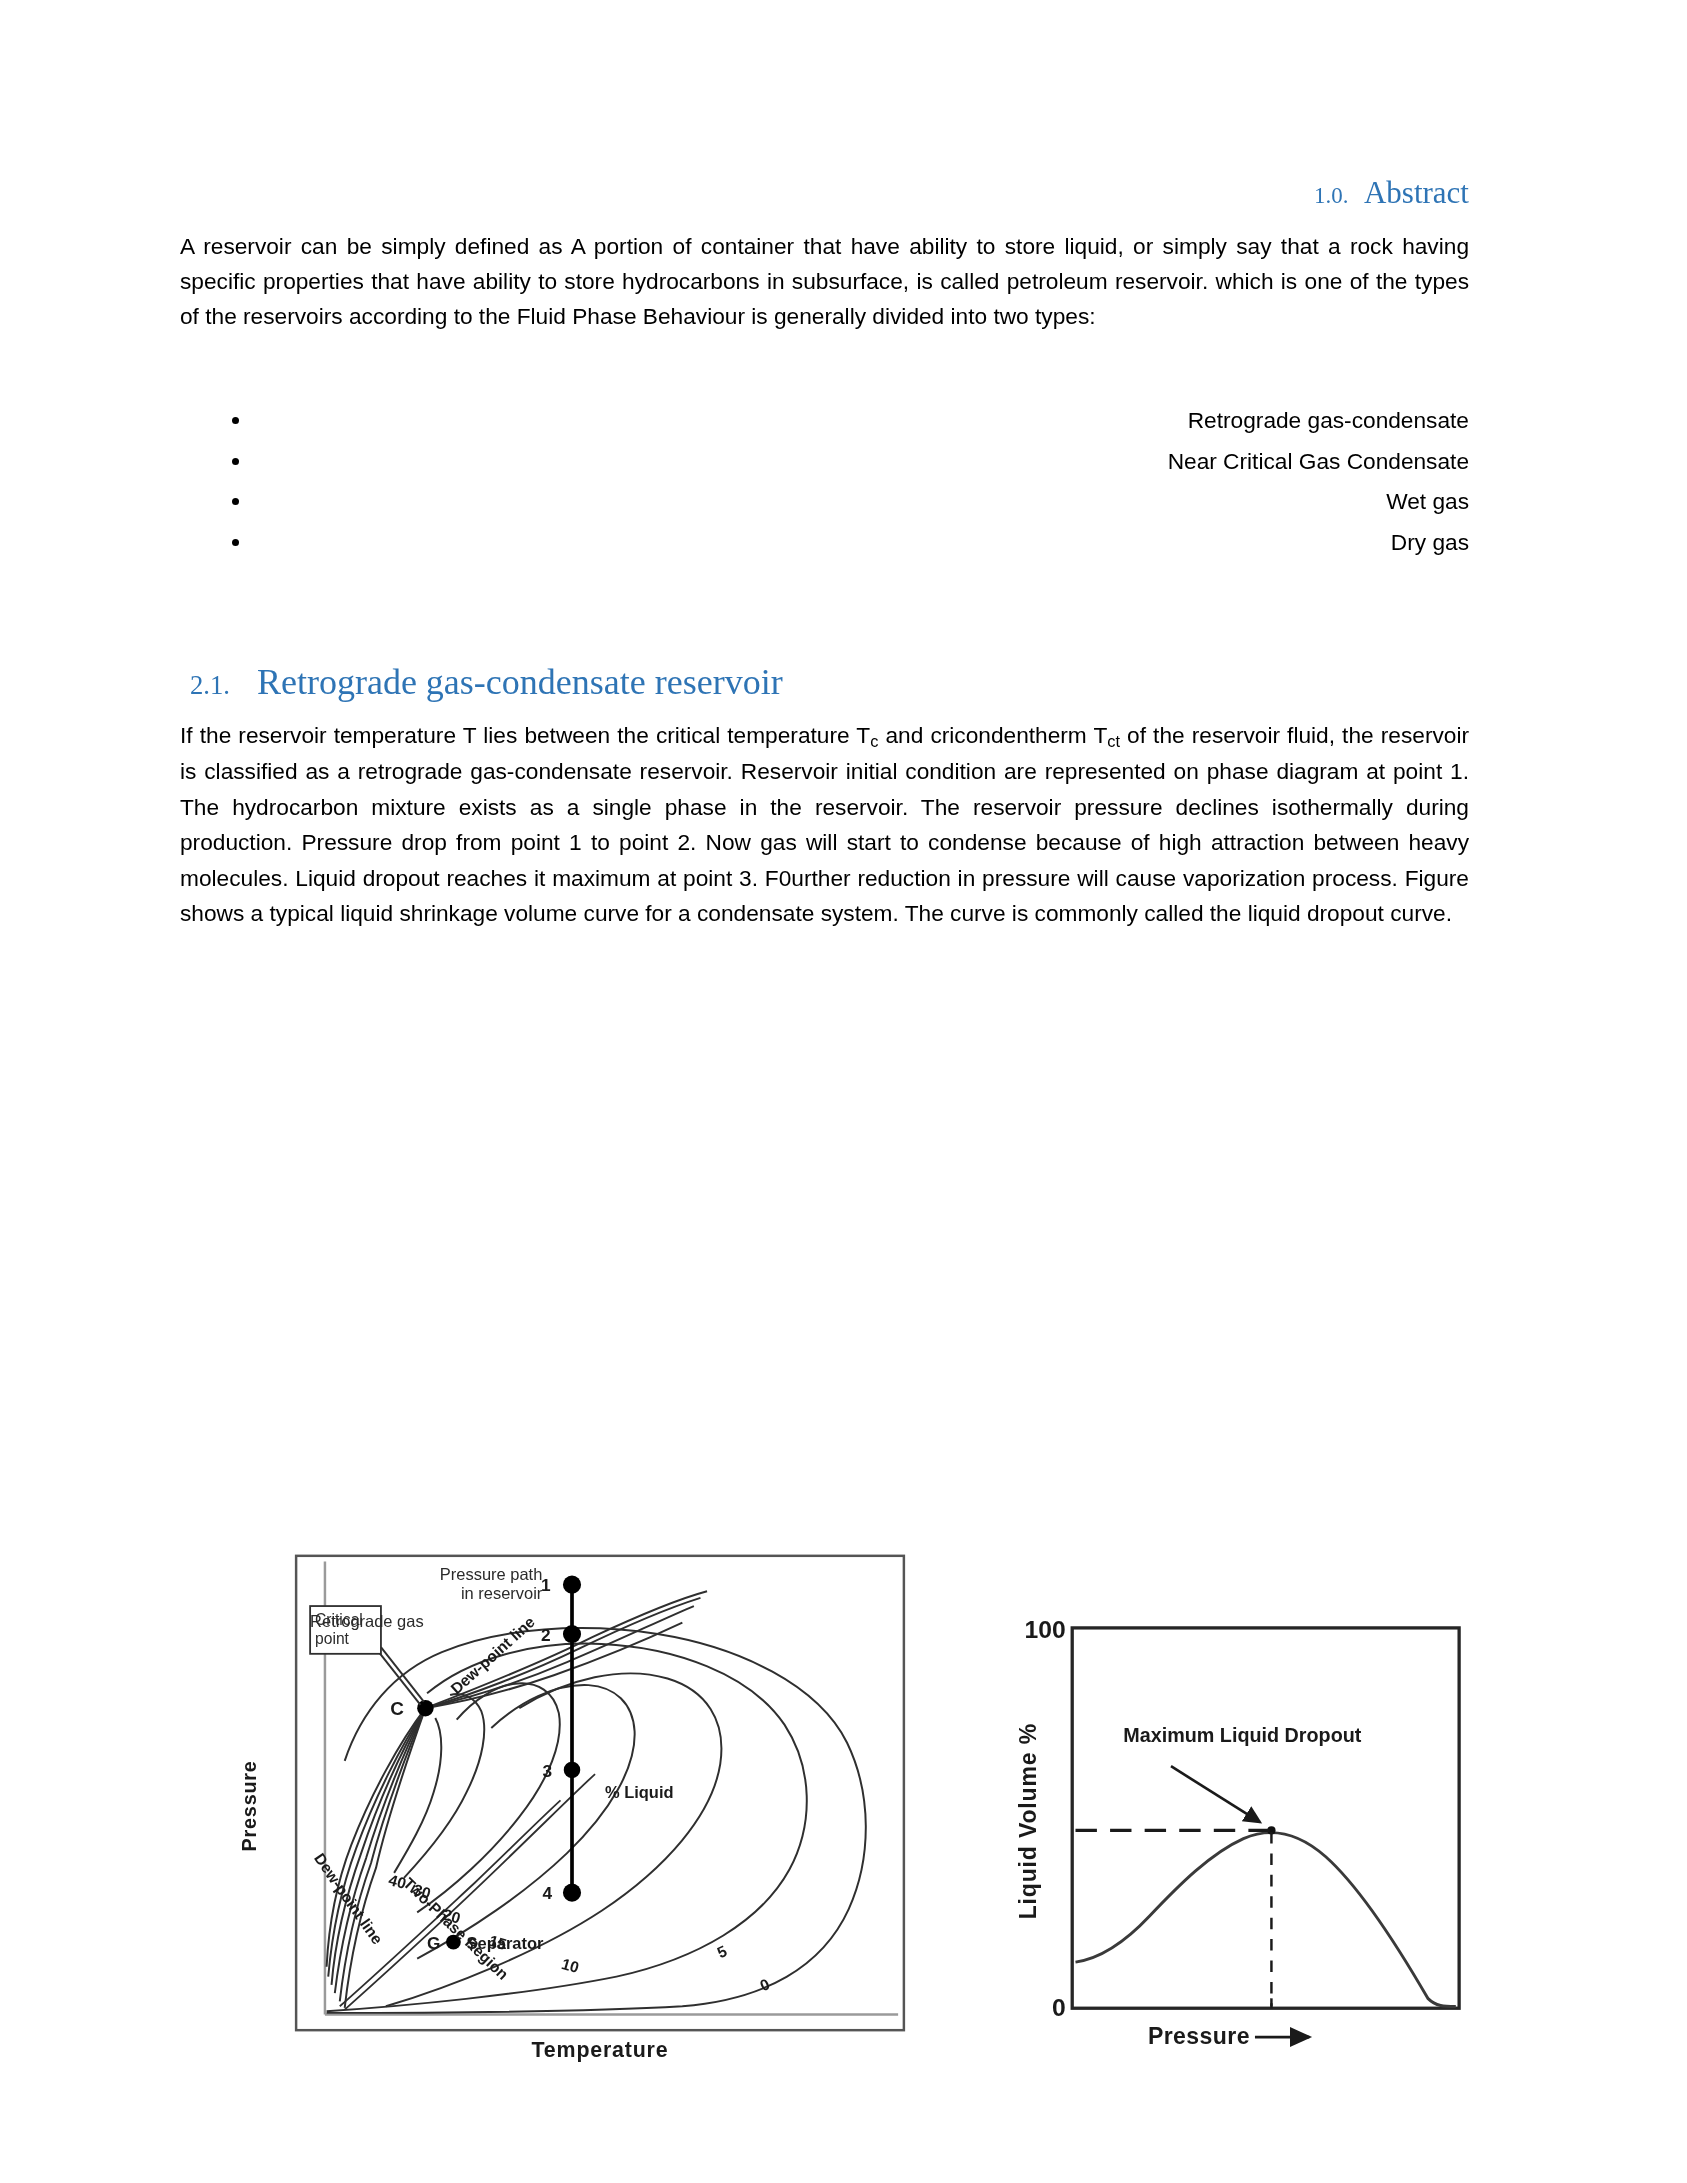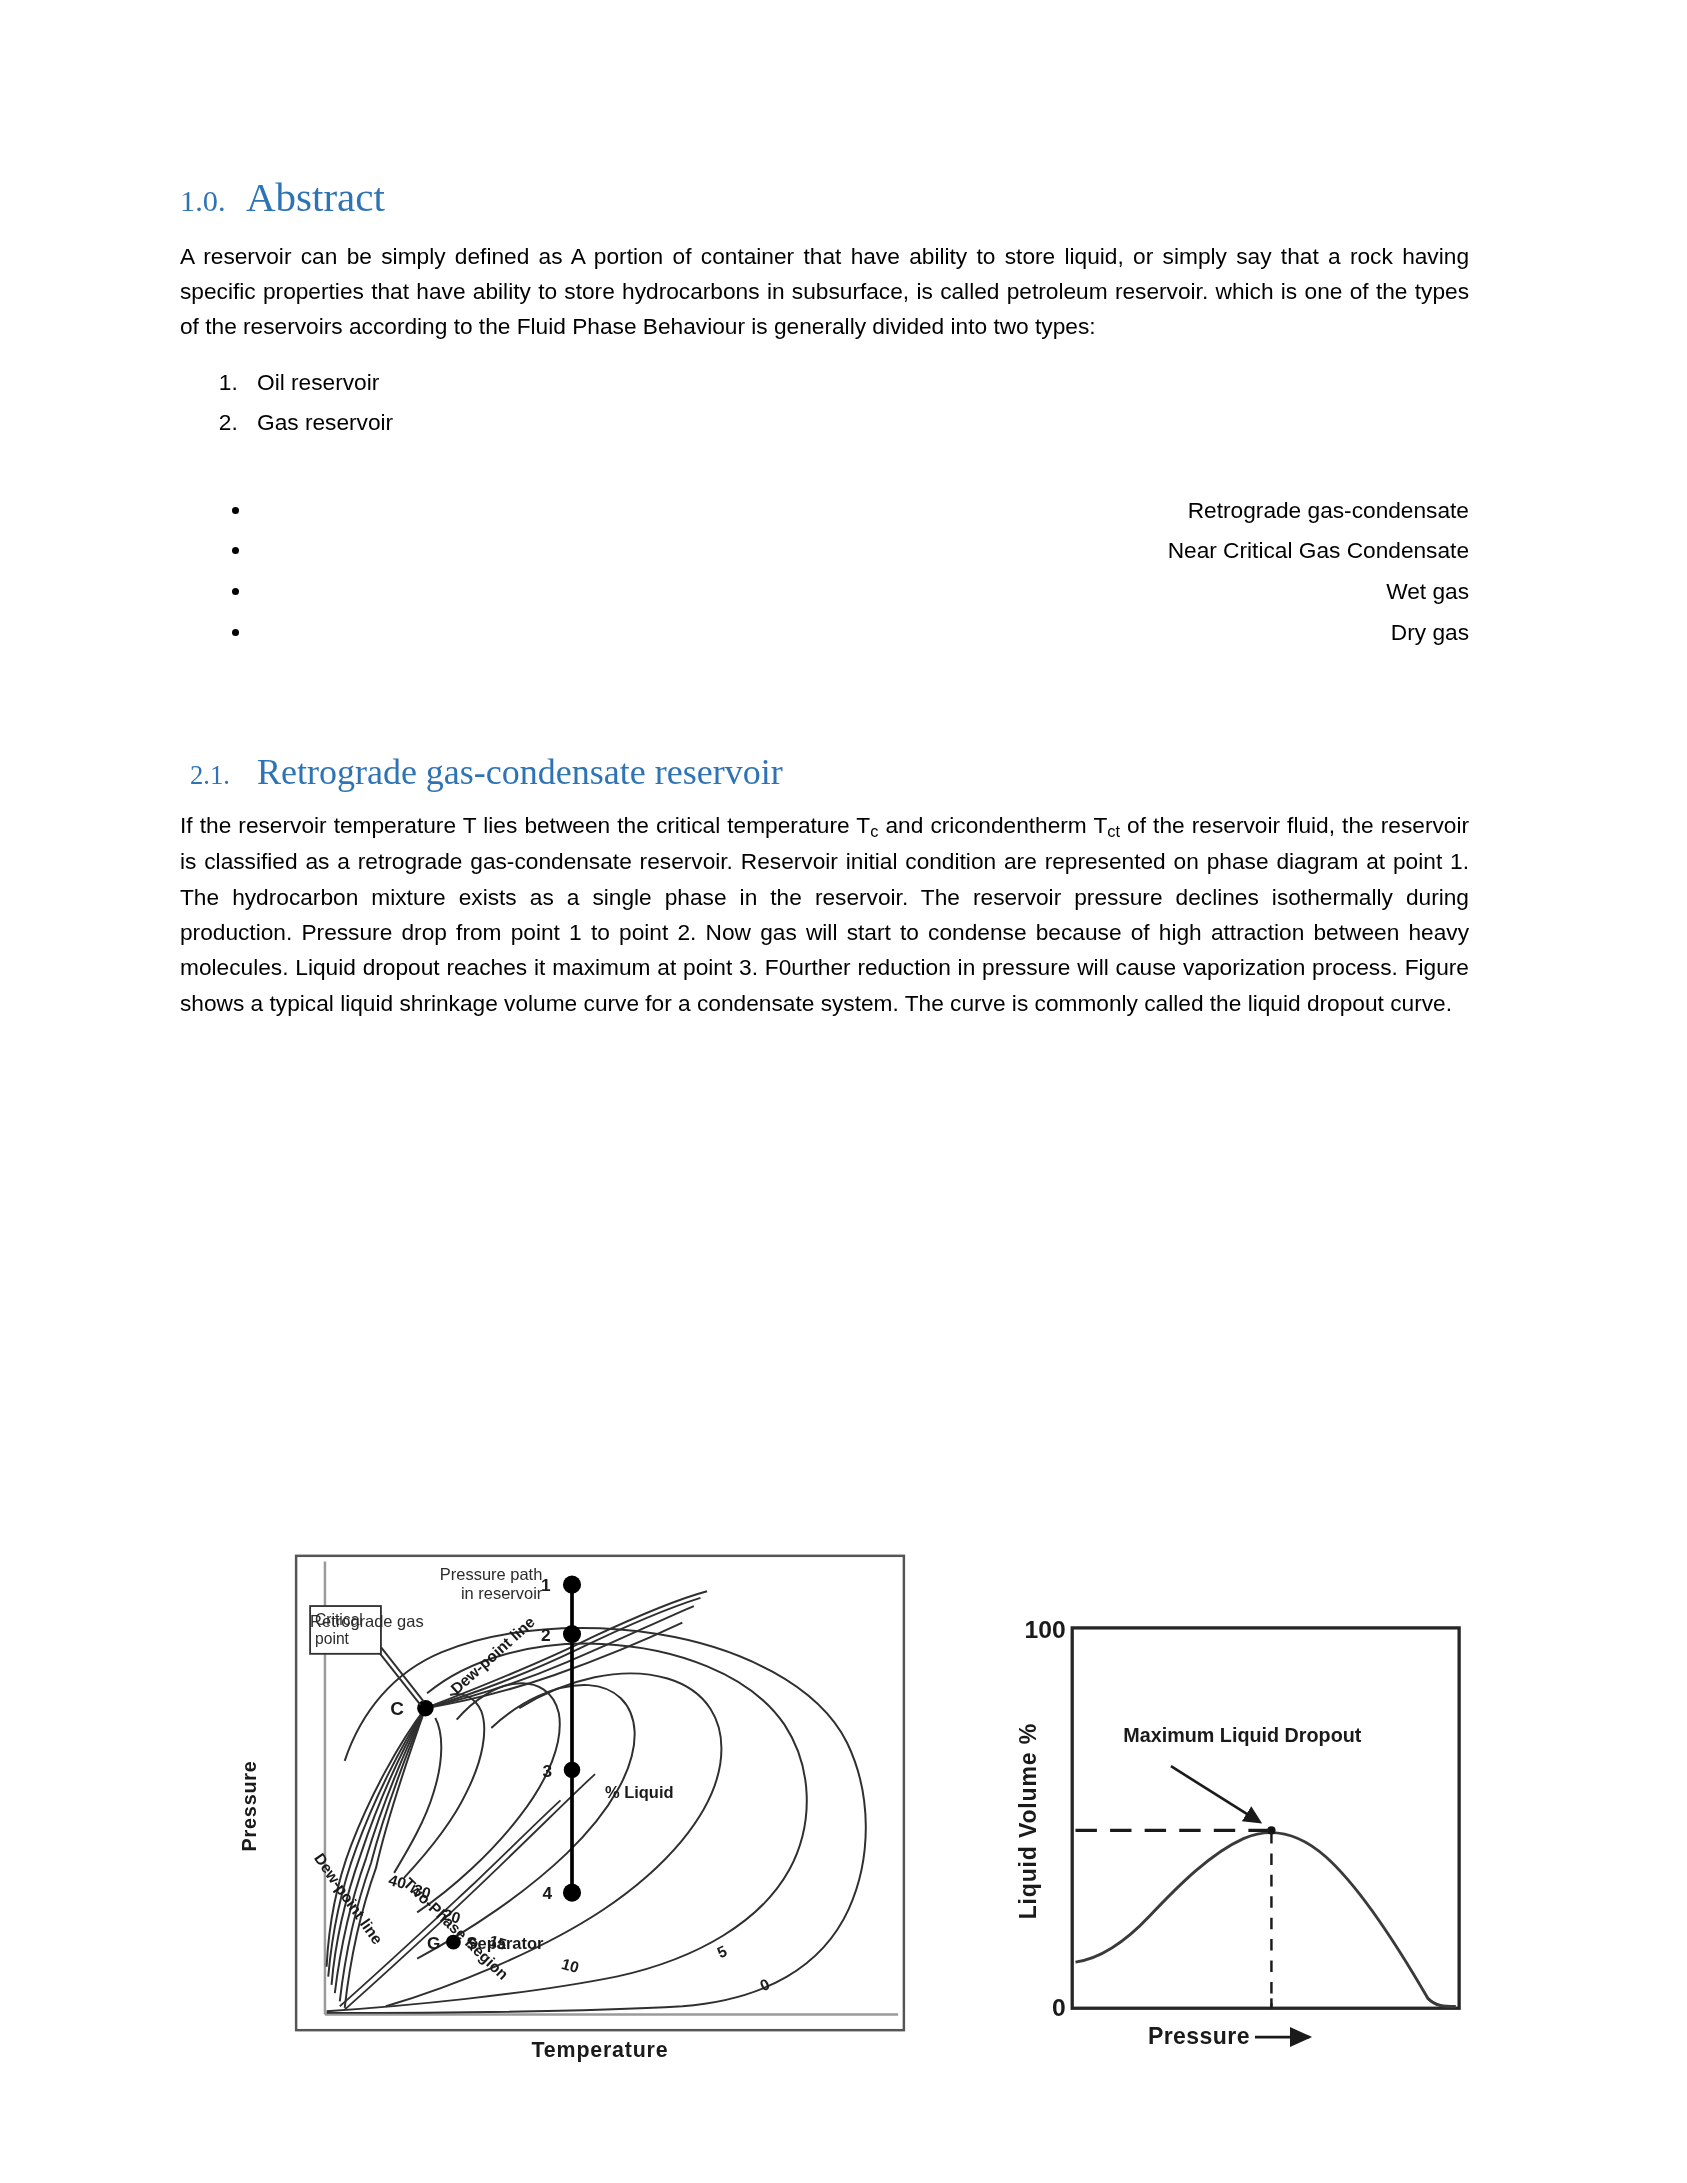--- a/index.html
+++ b/index.html
@@ -28,25 +28,26 @@
     left: 180px;
     top: 0;
     width: 1289px;
   }
 
   
   h1.h1 {
     font-family: "Liberation Serif", serif;
     color: #2E74B5;
     font-weight: normal;
-    font-size: 41px;
+    font-size: 31px;
     line-height: 1.0;
     margin: 0;
     padding: 0;
     white-space: pre;
+    text-align: right;
   }
   h2.h2 {
     font-family: "Liberation Serif", serif;
     color: #2E74B5;
     font-weight: normal;
     font-size: 36px;
     line-height: 1.0;
     margin: 0;
     padding: 0;
     white-space: pre;
@@ -141,24 +142,20 @@
 
   <div class="content">
 
     <div style="height:177px"></div>
     <h1 class="h1"><span class="h-num">1.0.</span>&nbsp;&nbsp;<span>Abstract</span></h1>
 
     <div style="height:20.6px"></div>
     <p class="body">A reservoir can be simply defined as A portion of container that have ability to store liquid, or simply say that a rock having specific properties that have ability to store hydrocarbons in subsurface, is called petroleum reservoir. which is one of the types of the reservoirs according to the Fluid Phase Behaviour is generally divided into two types:</p>
 
     <div style="height:23px"></div>
-    <ol class="numlist">
-      <li>Oil reservoir</li>
-      <li>Gas reservoir</li>
-    </ol>
 
     <div style="height:23px"></div>
 
     <div style="height:25px"></div>
     <ul class="bullist">
       <li>Retrograde gas-condensate</li>
       <li>Near Critical Gas Condensate</li>
       <li>Wet gas</li>
       <li>Dry gas</li>
     </ul>

